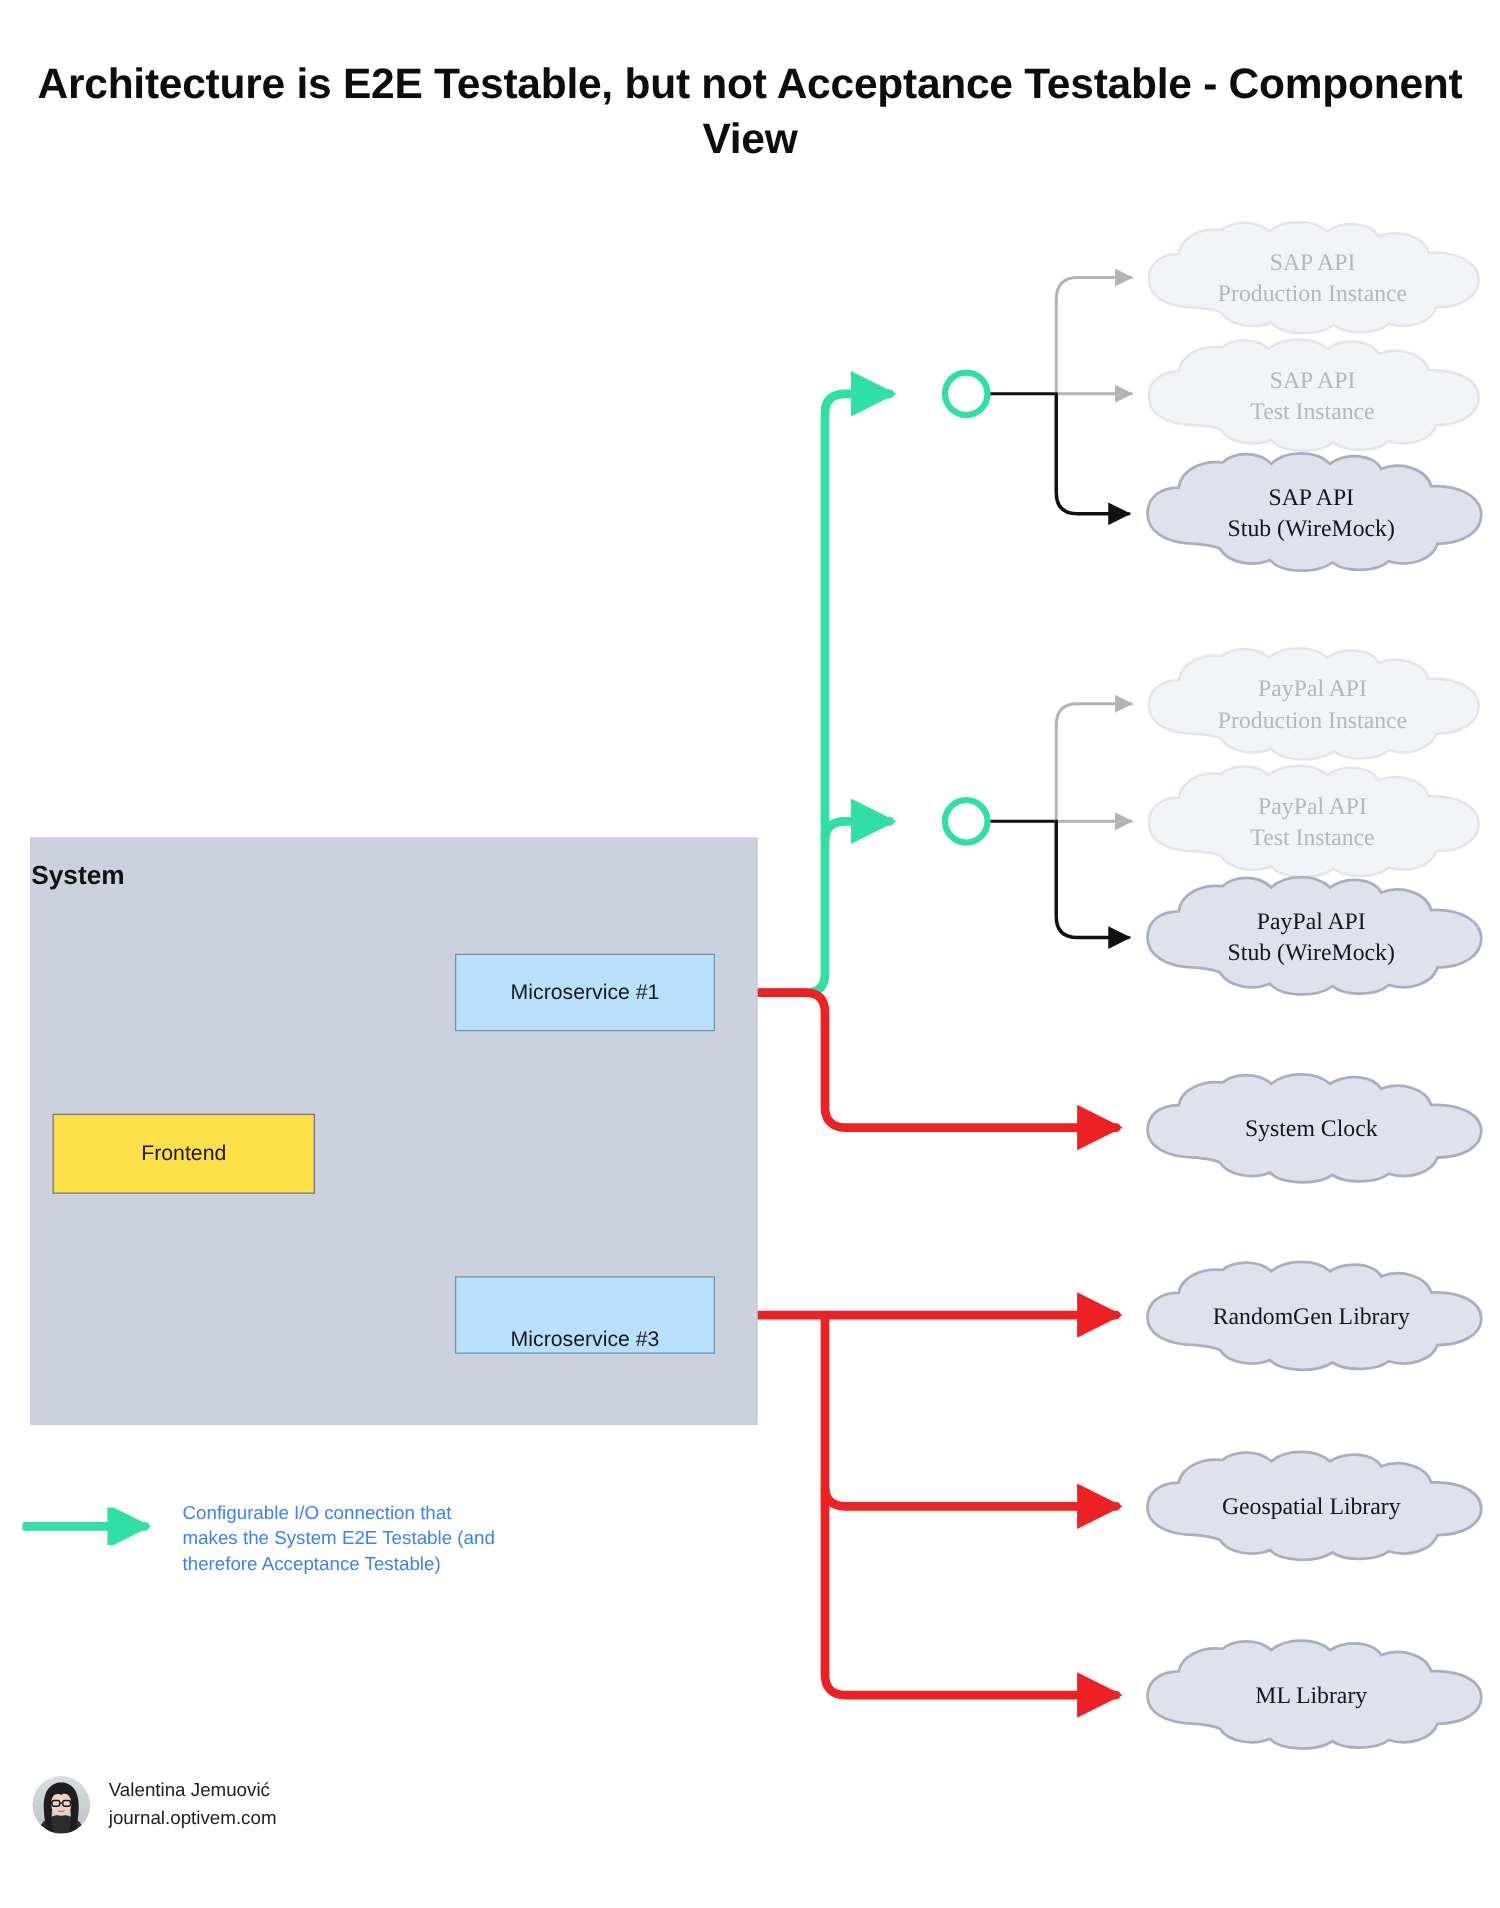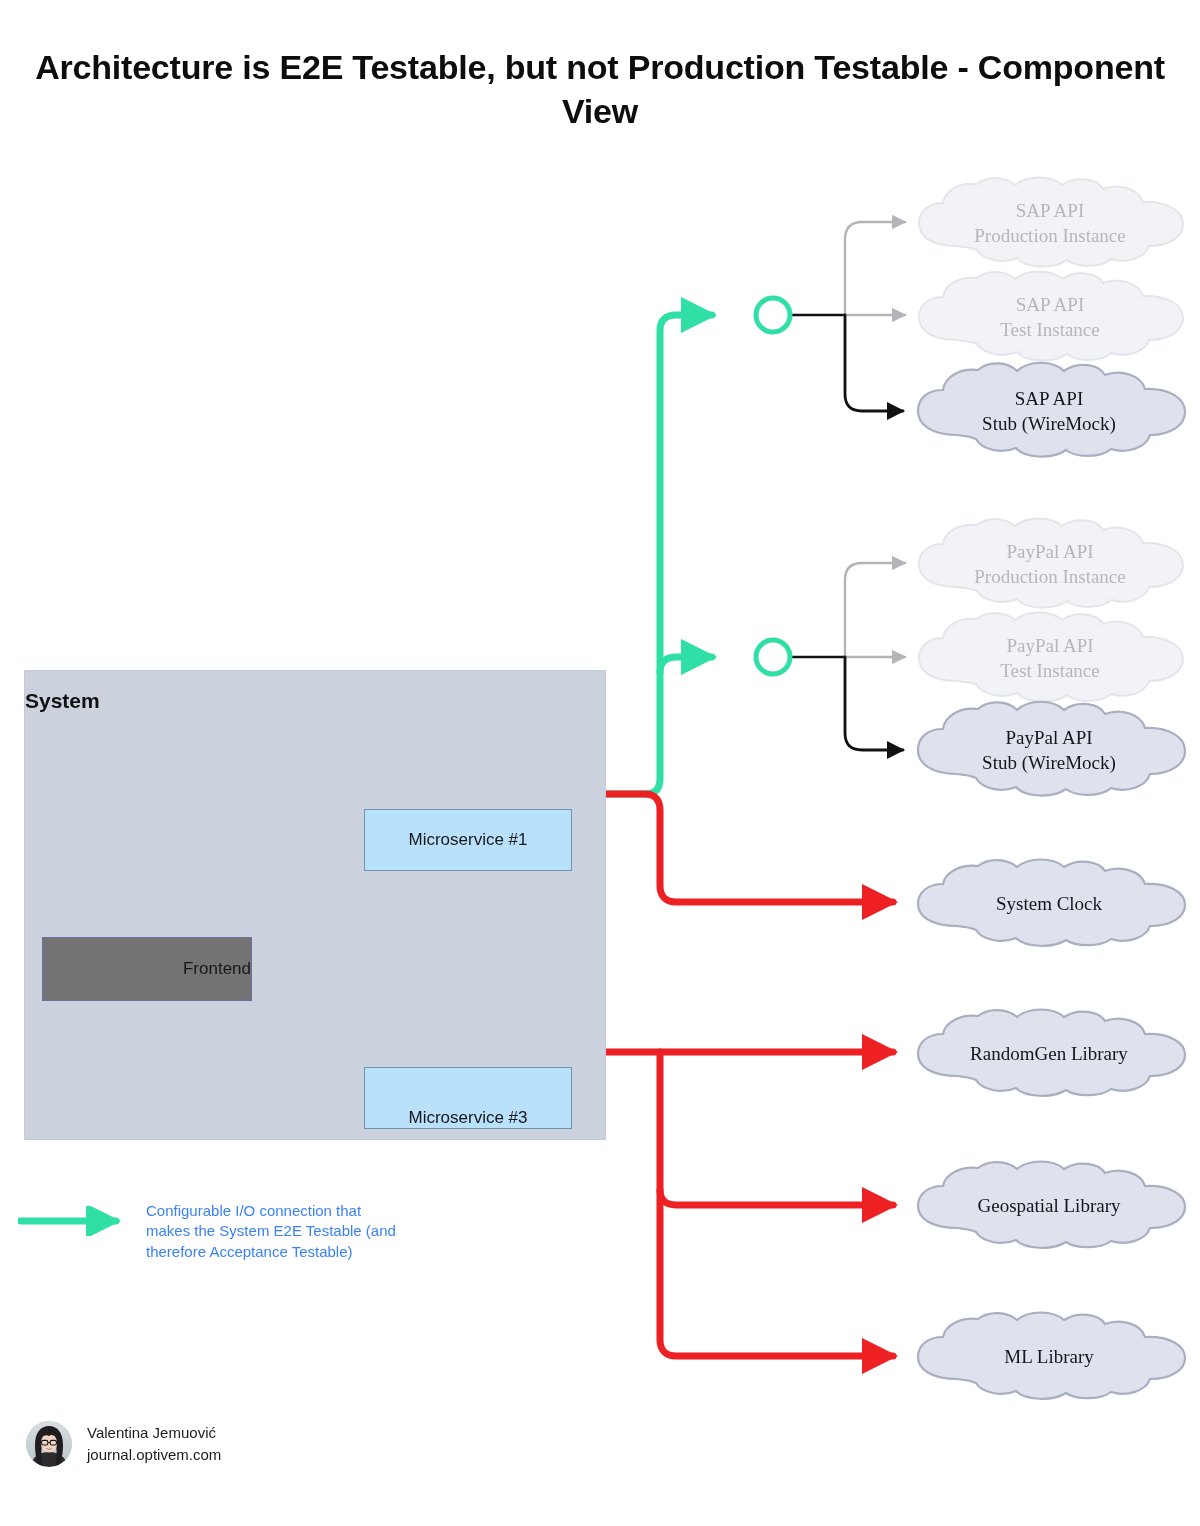--- a/index.html
+++ b/index.html
@@ -68,26 +68,24 @@
   
   .node {
     position: absolute;
     box-sizing: border-box;
     display: flex;
     align-items: center;
     justify-content: center;
     text-align: center;
     font-size: 17px;
     color: #16181d;
-    margin-top: 46px;
   }
   .node-frontend {
-    background: #737373;
+    background: #fde047;
     border: 1px solid #6b6fa8;
-    justify-content: flex-end;
   }
   .node-ms {
     background: #b9e1fb;
     border: 1px solid #6f93ad;
   }
 
   
   .cloud {
     position: absolute;
     font-family: Liberation Serif, serif;
@@ -162,21 +160,21 @@
     color: #1b1d22;
   }
   .author-name { display: block; }
   .author-site { display: block; }
 </style>
 </head>
 <body>
 
 <div id="canvas">
 
-  <div class="title">Architecture is E2E Testable, but not Production Testable
+  <div class="title">Architecture is E2E Testable, but not Acceptance Testable
 - Component View</div>
 
   <svg id="edges" viewBox="0 0 1200 1526" width="1200" height="1526">
     <defs>
       <marker id="arrow-black" viewBox="0 0 10 10" refX="9" refY="5" markerWidth="6.5" markerHeight="6.5" orient="auto-start-reverse">
         <path d="M 0 0 L 10 5 L 0 10 z" fill="#111111"></path>
       </marker>
       <marker id="arrow-gray" viewBox="0 0 10 10" refX="9" refY="5" markerWidth="6" markerHeight="6" orient="auto-start-reverse">
         <path d="M 0 0 L 10 5 L 0 10 z" fill="#b2b4b8"></path>
       </marker>

